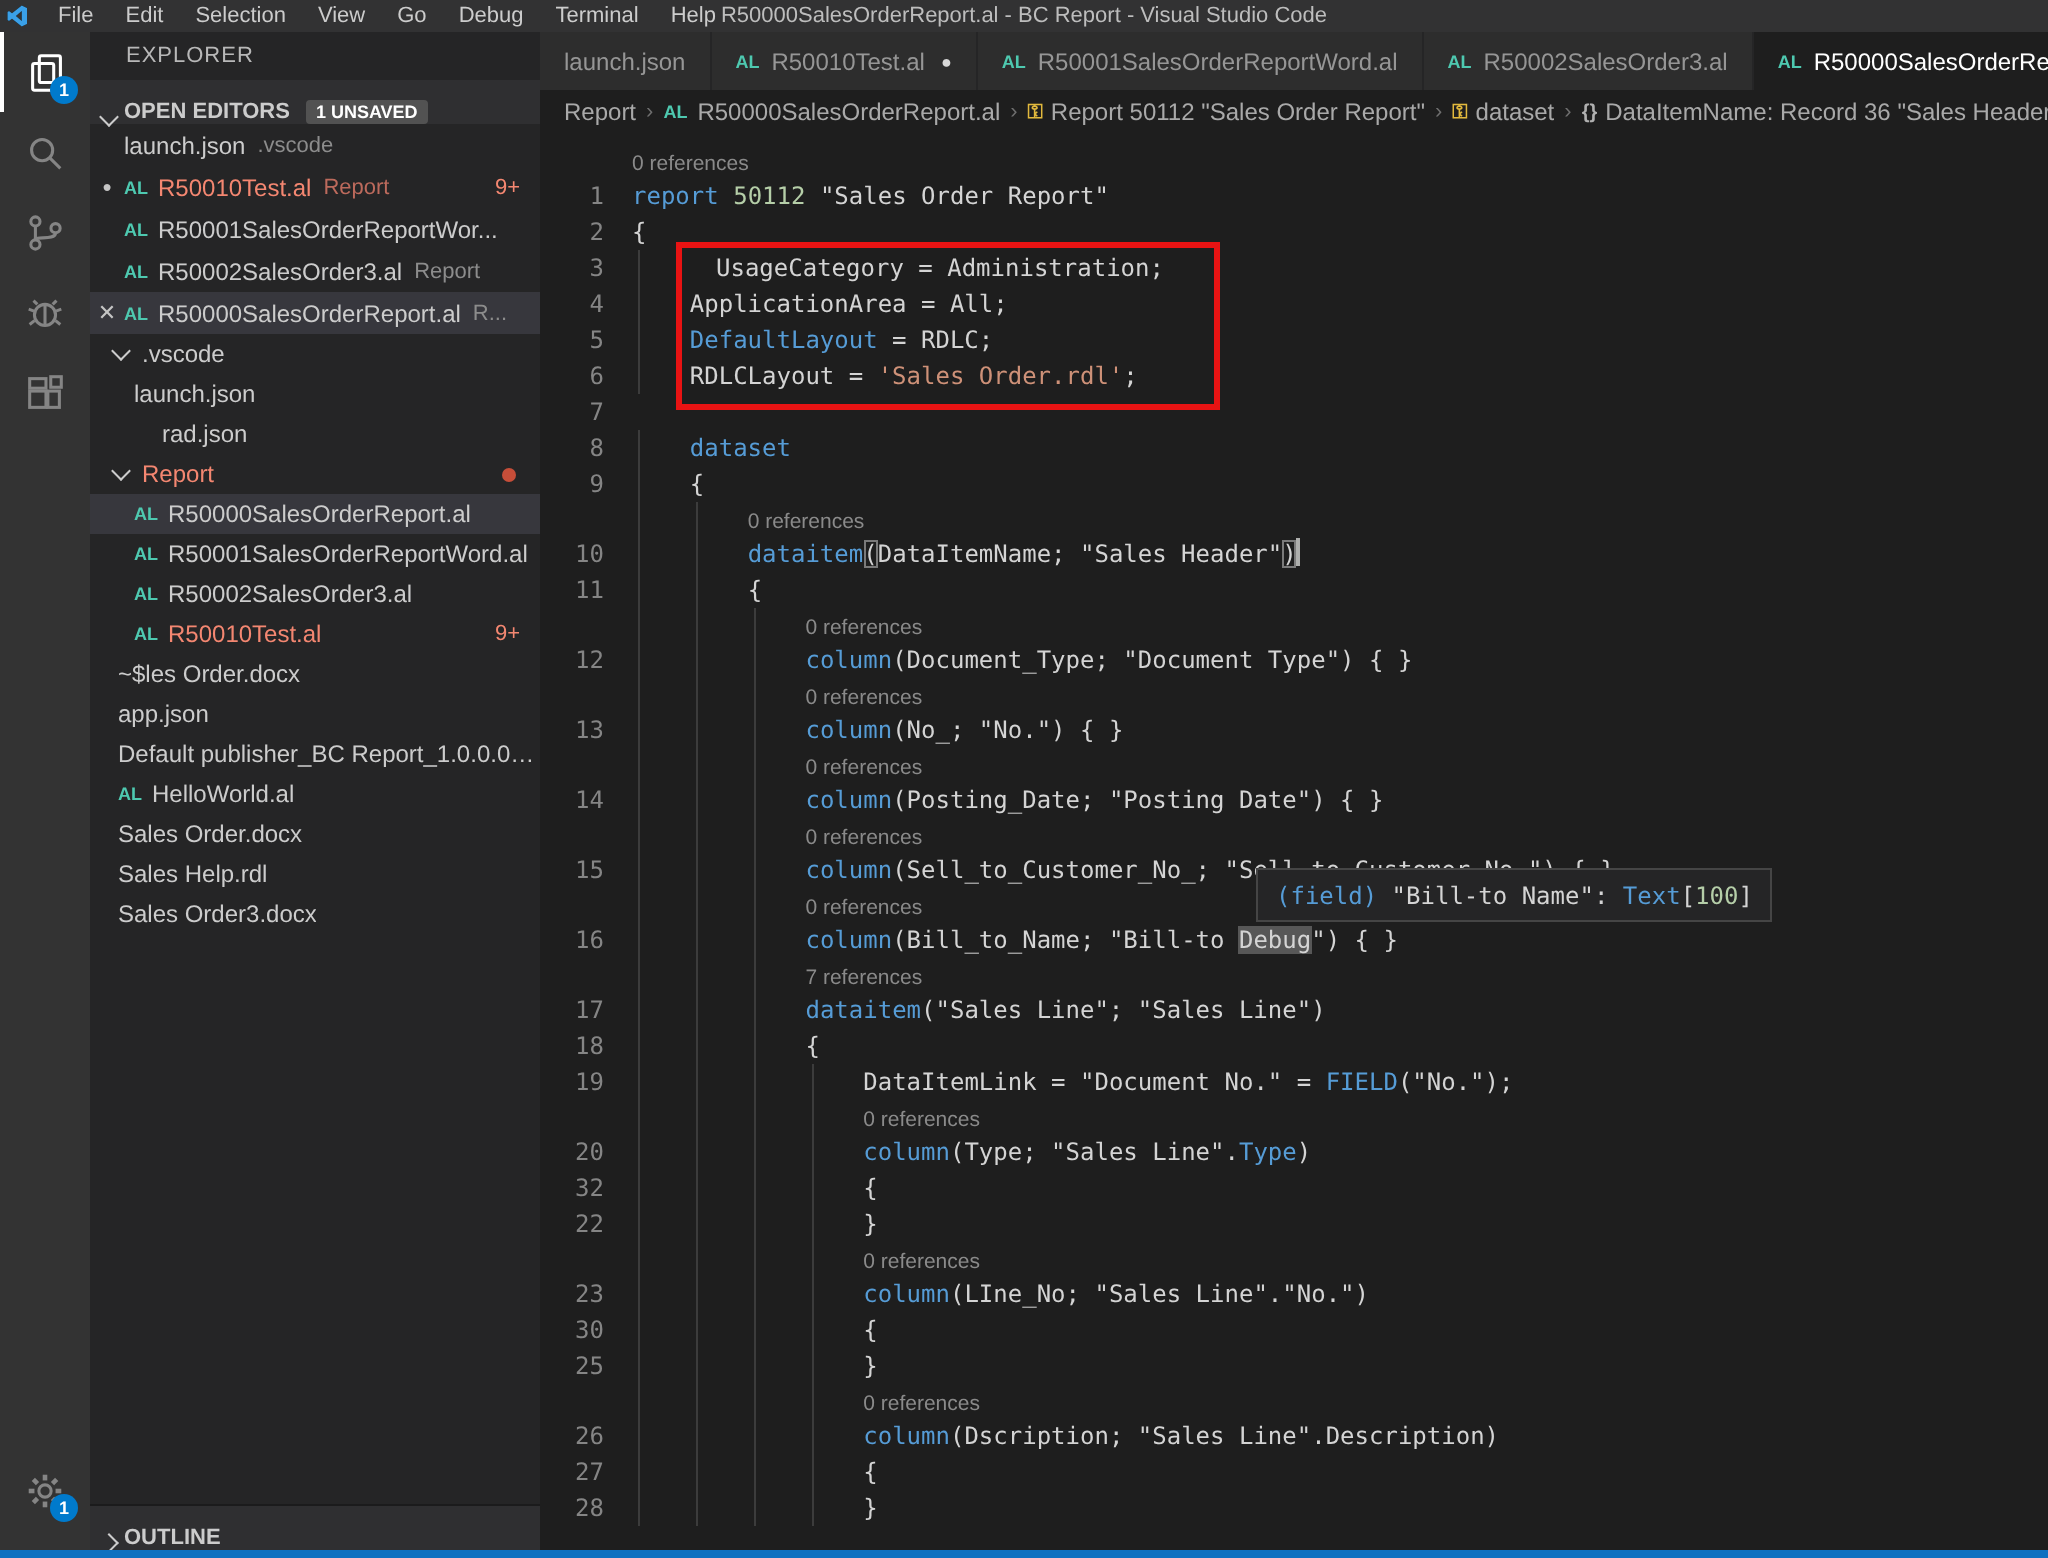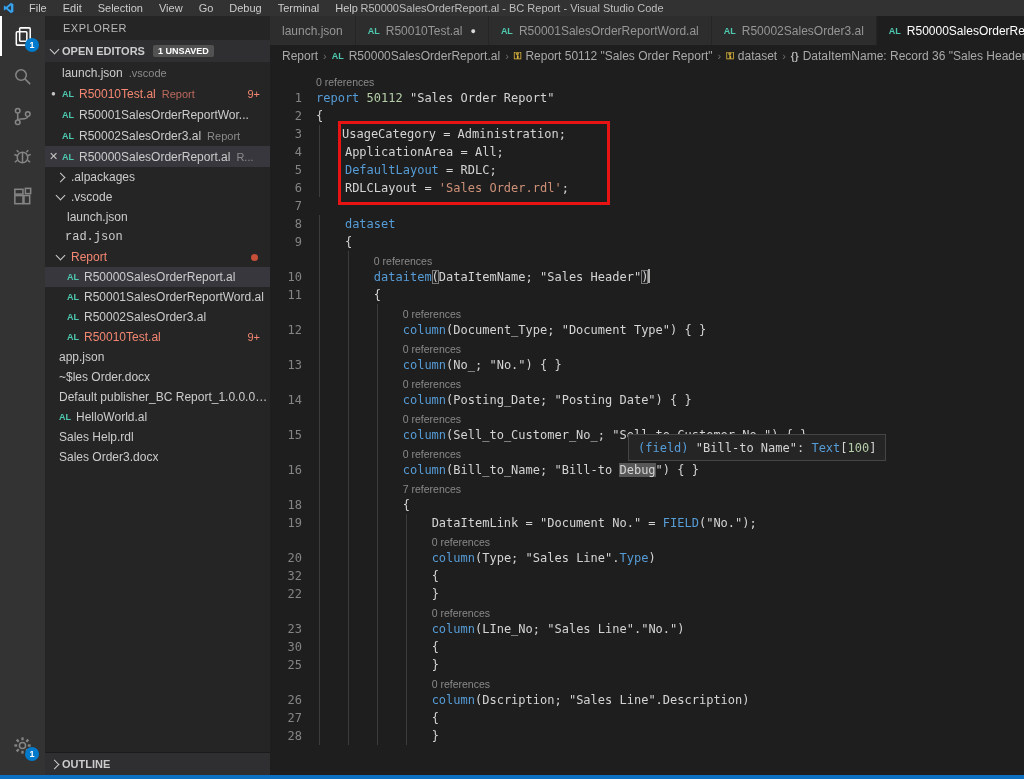--- a/index.html
+++ b/index.html
@@ -20,21 +20,21 @@
   .activitybar{width:45px;background:#333333;flex:none;display:flex;flex-direction:column;align-items:center;position:relative;}
   .ab-icon{width:45px;height:40px;display:flex;align-items:center;justify-content:center;position:relative;color:#858585;}
   .ab-icon.active{color:#ffffff;border-left:2px solid #ffffff;box-sizing:border-box;}
   .ab-icon svg{stroke:currentColor;fill:none;stroke-width:1.6;}
   .ab-badge{position:absolute;right:6px;bottom:4px;min-width:14px;height:14px;border-radius:8px;
             background:#007acc;color:#fff;font-size:9px;line-height:14px;text-align:center;font-weight:bold;}
   .ab-bottom{position:absolute;bottom:10px;left:0;width:45px;}
   
   .sidebar{width:225px;background:#252526;flex:none;display:flex;flex-direction:column;position:relative;overflow:hidden;}
   .sb-title{height:24px;line-height:24px;padding-left:18px;font-size:11px;color:#b8b8b8;letter-spacing:.5px;flex:none;}
-  .sb-header{height:22px;display:flex;align-items:center;background:#2f2f31;font-size:11px;font-weight:bold;
+  .sb-header{height:22px;display:flex;align-items:flex-end;background:#2f2f31;font-size:11px;font-weight:bold;
              color:#cccccc;padding-left:4px;flex:none;}
   .sb-header .chev{margin:0 4px 0 2px;}
   .badge-unsaved{background:#525252;color:#fff;font-size:9px;font-weight:bold;padding:1px 5px;margin-left:8px;border-radius:2px;}
   .chev{width:6px;height:6px;border-right:1px solid #cccccc;border-bottom:1px solid #cccccc;display:inline-block;flex:none;}
   .chev.open{transform:rotate(45deg);margin-top:-3px;}
   .chev.closed{transform:rotate(-45deg);}
   .row{height:21px;display:flex;align-items:center;white-space:nowrap;overflow:hidden;flex:none;cursor:default;}
   .row.selected{background:#37373d;}
   .slot{width:17px;flex:none;text-align:center;font-size:11px;color:#c5c5c5;}
   .al-ico{color:#4ec9b0;font-size:9px;font-weight:bold;margin-right:5px;flex:none;}
@@ -203,32 +203,28 @@
           <div class="row selected">
             <span class="slot">✕</span>
             <span class="al-ico">AL</span>
             <span class="lbl">R50000SalesOrderReport.al</span>
             <span class="suffix">R...</span>
           </div>
         </div>
 
       <div class="tree-rows" id="tree-list">
           <div class="row" style="height: 20px; padding-left: 10px;">
-            <span class="chev closed" style="margin-right: 7px; margin-left: 2px;"></span>
-            <span class="lbl">.alpackages</span>
-          </div>
-          <div class="row" style="height: 20px; padding-left: 10px;">
             <span class="chev open" style="margin-right: 7px; margin-left: 2px;"></span>
             <span class="lbl">.vscode</span>
           </div>
           <div class="row" style="height: 20px; padding-left: 18px;">
             <span style="width: 4px; flex: 0 0 auto;"></span>
             <span class="lbl">launch.json</span>
           </div>
-          <div class="row" style="height: 20px; padding-left: 16px; font-family: Liberation Mono, monospace;">
+          <div class="row" style="height: 20px; padding-left: 32px;">
             <span style="width: 4px; flex: 0 0 auto;"></span>
             <span class="lbl">rad.json</span>
           </div>
           <div class="row" style="height: 20px; padding-left: 10px;">
             <span class="chev open" style="margin-right: 7px; margin-left: 2px;"></span>
             <span class="lbl error">Report</span>
             <span class="rdot"></span>
           </div>
           <div class="row selected" style="height: 20px; padding-left: 18px;">
             <span style="width: 4px; flex: 0 0 auto;"></span>
@@ -246,34 +242,38 @@
             <span class="lbl">R50002SalesOrder3.al</span>
           </div>
           <div class="row" style="height: 20px; padding-left: 18px;">
             <span style="width: 4px; flex: 0 0 auto;"></span>
             <span class="al-ico">AL</span>
             <span class="lbl error">R50010Test.al</span>
             <span class="rbadge">9+</span>
           </div>
           <div class="row" style="height: 20px; padding-left: 10px;">
             <span style="width: 4px; flex: 0 0 auto;"></span>
+            <span class="lbl">~$les Order.docx</span>
+          </div>
+          <div class="row" style="height: 20px; padding-left: 10px;">
+            <span style="width: 4px; flex: 0 0 auto;"></span>
             <span class="lbl">app.json</span>
           </div>
           <div class="row" style="height: 20px; padding-left: 10px;">
             <span style="width: 4px; flex: 0 0 auto;"></span>
-            <span class="lbl">~$les Order.docx</span>
-          </div>
-          <div class="row" style="height: 20px; padding-left: 10px;">
-            <span style="width: 4px; flex: 0 0 auto;"></span>
             <span class="lbl">Default publisher_BC Report_1.0.0.0.a...</span>
           </div>
           <div class="row" style="height: 20px; padding-left: 10px;">
             <span style="width: 4px; flex: 0 0 auto;"></span>
             <span class="al-ico">AL</span>
             <span class="lbl">HelloWorld.al</span>
+          </div>
+          <div class="row" style="height: 20px; padding-left: 10px;">
+            <span style="width: 4px; flex: 0 0 auto;"></span>
+            <span class="lbl">Sales Order.docx</span>
           </div>
           <div class="row" style="height: 20px; padding-left: 10px;">
             <span style="width: 4px; flex: 0 0 auto;"></span>
             <span class="lbl">Sales Help.rdl</span>
           </div>
           <div class="row" style="height: 20px; padding-left: 10px;">
             <span style="width: 4px; flex: 0 0 auto;"></span>
             <span class="lbl">Sales Order3.docx</span>
           </div>
         </div>
@@ -333,21 +333,21 @@
             <span>DataItemName: Record 36 "Sales Header"</span>
           </span>
         </div>
       <div class="code" id="code">
 
       <div class="lrow">
             <span class="lens" style="left: 46px;">0 references</span>
           </div>
           <div class="crow"><span class="gutter">1</span><span class="ctext" style="left: 46px;"><span class="k">report</span><span class="p"> </span><span class="num">50112</span><span class="p"> "Sales Order Report"</span></span></div>
           <div class="crow"><span class="gutter">2</span><span class="ctext" style="left: 46px;"><span class="p">{</span></span></div>
-          <div class="crow"><span class="gutter">3</span><div class="guide" style="left: 49px;"></div><span class="ctext" style="left: 72px;"><span class="p">UsageCategory = Administration;</span></span></div>
+          <div class="crow"><span class="gutter">3</span><div class="guide" style="left: 49px;"></div><span class="ctext" style="left: 88px;"><span class="p">UsageCategory = Administration;</span></span></div>
           <div class="crow"><span class="gutter">4</span><div class="guide" style="left: 49px;"></div><span class="ctext" style="left: 74.908px;"><span class="p">ApplicationArea = All;</span></span></div>
           <div class="crow"><span class="gutter">5</span><div class="guide" style="left: 49px;"></div><span class="ctext" style="left: 74.908px;"><span class="k">DefaultLayout</span><span class="p"> = RDLC;</span></span></div>
           <div class="crow"><span class="gutter">6</span><div class="guide" style="left: 49px;"></div><span class="ctext" style="left: 74.908px;"><span class="p">RDLCLayout = </span><span class="str">'Sales Order.rdl'</span><span class="p">;</span></span></div>
           <div class="crow"><span class="gutter">7</span><span class="ctext" style="left: 46px;"></span></div>
           <div class="crow"><span class="gutter">8</span><div class="guide" style="left: 49px;"></div><span class="ctext" style="left: 74.908px;"><span class="k">dataset</span></span></div>
           <div class="crow"><span class="gutter">9</span><div class="guide" style="left: 49px;"></div><span class="ctext" style="left: 74.908px;"><span class="p">{</span></span></div>
           <div class="lrow">
             <div class="guide" style="left: 49px;"></div>
             <div class="guide" style="left: 77.908px;"></div>
             <span class="lens" style="left: 103.816px;">0 references</span>
@@ -388,20 +388,21 @@
             <div class="guide" style="left: 106.816px;"></div>
             <span class="lens" style="left: 132.724px;">0 references</span>
           </div>
           <div class="crow"><span class="gutter">16</span><div class="guide" style="left: 49px;"></div><div class="guide" style="left: 77.908px;"></div><div class="guide" style="left: 106.816px;"></div><span class="ctext" style="left: 132.724px;"><span class="k">column</span><span class="p">(Bill_to_Name; "Bill-to </span><span class="hl">Debug</span><span class="p">") { }</span></span></div>
           <div class="lrow">
             <div class="guide" style="left: 49px;"></div>
             <div class="guide" style="left: 77.908px;"></div>
             <div class="guide" style="left: 106.816px;"></div>
             <span class="lens" style="left: 132.724px;">7 references</span>
           </div>
+          <div class="crow"><span class="gutter">17</span><div class="guide" style="left: 49px;"></div><div class="guide" style="left: 77.908px;"></div><div class="guide" style="left: 106.816px;"></div><span class="ctext" style="left: 132.724px;"><span class="k">dataitem</span><span class="p">("Sales Line"; "Sales Line")</span></span></div>
           <div class="crow"><span class="gutter">18</span><div class="guide" style="left: 49px;"></div><div class="guide" style="left: 77.908px;"></div><div class="guide" style="left: 106.816px;"></div><span class="ctext" style="left: 132.724px;"><span class="p">{</span></span></div>
           <div class="crow"><span class="gutter">19</span><div class="guide" style="left: 49px;"></div><div class="guide" style="left: 77.908px;"></div><div class="guide" style="left: 106.816px;"></div><div class="guide" style="left: 135.724px;"></div><span class="ctext" style="left: 161.632px;"><span class="p">DataItemLink = "Document No." = </span><span class="k">FIELD</span><span class="p">("No.");</span></span></div>
           <div class="lrow">
             <div class="guide" style="left: 49px;"></div>
             <div class="guide" style="left: 77.908px;"></div>
             <div class="guide" style="left: 106.816px;"></div>
             <div class="guide" style="left: 135.724px;"></div>
             <span class="lens" style="left: 161.632px;">0 references</span>
           </div>
           <div class="crow"><span class="gutter">20</span><div class="guide" style="left: 49px;"></div><div class="guide" style="left: 77.908px;"></div><div class="guide" style="left: 106.816px;"></div><div class="guide" style="left: 135.724px;"></div><span class="ctext" style="left: 161.632px;"><span class="k">column</span><span class="p">(Type; "Sales Line".</span><span class="k">Type</span><span class="p">)</span></span></div>

